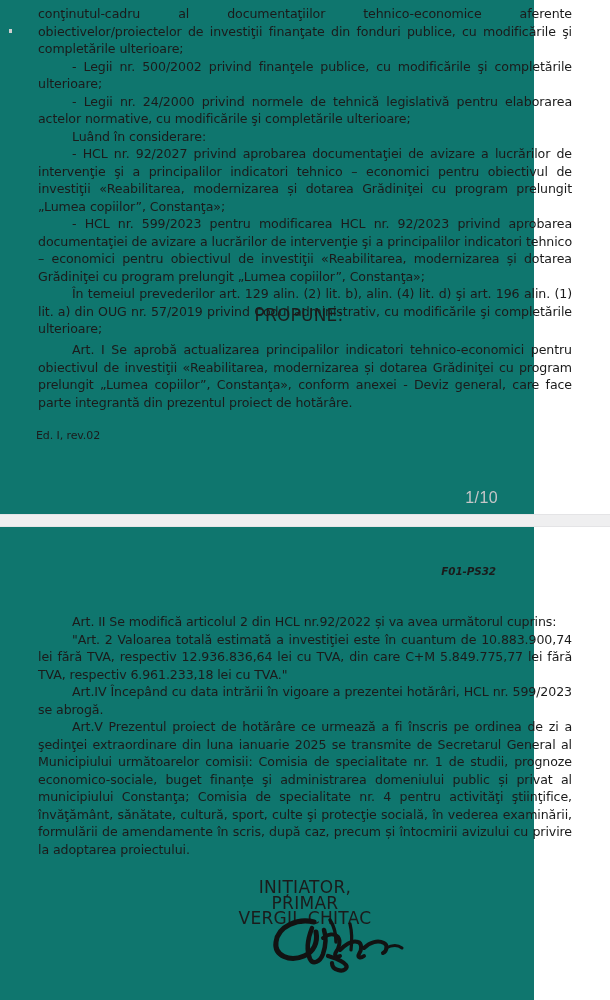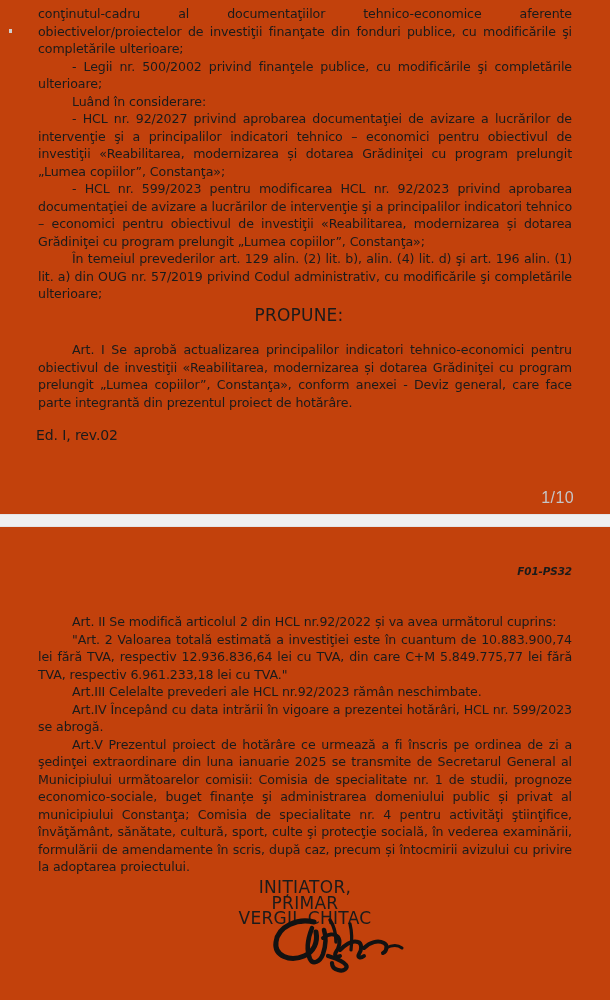--- a/index.html
+++ b/index.html
@@ -13,22 +13,22 @@
     position: relative;
     overflow: hidden;
     font-family: "DejaVu Sans", "Liberation Sans", sans-serif;
     color: #1b1b1b;
     -webkit-font-smoothing: antialiased;
   }
 
   .page {
     position: absolute;
     left: 0;
-    width: 610px;
-    background: #c2410c;
+    width: 534px;
+    background: #0f766e;
   }
   #page-1 { top: 0; height: 514px; }
   #page-2 { top: 527px; height: 473px; }
 
   .page-gap {
     position: absolute;
     left: 0;
     top: 514px;
     width: 610px;
     height: 13px;
@@ -63,21 +63,21 @@
     width: 490px;
     text-align: center;
     font-size: 17px;
     line-height: 17.5px;
     letter-spacing: 0.2px;
   }
 
   .edition {
     position: absolute;
     left: 36px;
-    font-size: 14px;
+    font-size: 11px;
     line-height: 13px;
     letter-spacing: -0.1px;
     color: #1b1b1b;
   }
 
   .page-number {
     position: absolute;
     right: 36px;
     font-size: 16px;
     line-height: 18px;
@@ -124,20 +124,21 @@
 </head>
 <body>
 
 <div class="page" id="page-1">
 
   <span class="speck" style="left:9px; top:29px; width:3px; height:4px;"></span>
 
   <div class="body-col" style="top:5px;">
     <p>conţinutul-cadru al documentaţiilor tehnico-economice aferente obiectivelor/proiectelor de investiţii finanţate din fonduri publice, cu modificările şi completările ulterioare;</p>
     <p class="ind">- Legii nr. 500/2002 privind finanţele publice, cu modificările şi completările ulterioare;</p>
+    <p class="ind">- Legii nr. 24/2000 privind normele de tehnică legislativă pentru elaborarea actelor normative, cu modificările şi completările ulterioare;</p>
     <p class="ind">Luând în considerare:</p>
     <p class="ind">- HCL nr. 92/2027 privind aprobarea documentaţiei de avizare a lucrărilor de intervenţie şi a principalilor indicatori tehnico – economici pentru obiectivul de investiţii «Reabilitarea, modernizarea și dotarea Grădiniţei cu program prelungit „Lumea copiilor”, Constanţa»;</p>
     <p class="ind">- HCL nr. 599/2023 pentru modificarea HCL nr. 92/2023 privind aprobarea documentaţiei de avizare a lucrărilor de intervenţie şi a principalilor indicatori tehnico – economici pentru obiectivul de investiţii «Reabilitarea, modernizarea și dotarea Grădiniţei cu program prelungit „Lumea copiilor”, Constanţa»;</p>
     <p class="ind">În temeiul prevederilor art. 129 alin. (2) lit. b), alin. (4) lit. d) şi art. 196 alin. (1) lit. a) din OUG nr. 57/2019 privind Codul administrativ, cu modificările şi completările ulterioare;</p>
   </div>
 
   <div class="heading-propune" style="top:307px;">PROPUNE:</div>
 
   <div class="body-col" style="top:341px;">
     <p class="ind">Art. I  Se aprobă actualizarea principalilor indicatori tehnico-economici pentru obiectivul de investiţii «Reabilitarea, modernizarea și dotarea Grădiniţei cu program prelungit „Lumea copiilor”, Constanţa», conform anexei - Deviz general, care face parte integrantă din prezentul proiect de hotărâre.</p>
@@ -150,21 +151,20 @@
 
 <div class="page-gap"></div>
 
 <div class="page" id="page-2">
 
   <div class="form-code" style="top:38px;">F01-PS32</div>
 
   <div class="body-col" style="top:86px;">
     <p class="ind">Art. II Se modifică articolul 2 din HCL nr.92/2022 și va avea următorul cuprins:</p>
     <p class="ind">"Art. 2 Valoarea totală estimată a investiţiei este în cuantum de 10.883.900,74 lei fără TVA, respectiv 12.936.836,64 lei cu TVA, din care C+M 5.849.775,77 lei fără TVA, respectiv 6.961.233,18 lei cu TVA."</p>
-    <p class="ind">Art.III Celelalte prevederi ale HCL nr.92/2023 rămân neschimbate.</p>
     <p class="ind">Art.IV Începând cu data intrării în vigoare a prezentei hotărâri, HCL nr. 599/2023 se abrogă.</p>
     <p class="ind">Art.V  Prezentul proiect de hotărâre ce urmează a fi înscris pe ordinea de zi a şedinţei extraordinare din luna ianuarie 2025 se transmite de Secretarul General al Municipiului următoarelor comisii: Comisia de specialitate nr. 1 de studii, prognoze economico-sociale, buget finanțe şi administrarea domeniului public și privat al municipiului Constanţa; Comisia de specialitate nr. 4 pentru activităţi ştiinţifice, învăţământ, sănătate, cultură, sport, culte şi protecţie socială, în vederea examinării, formulării de amendamente în scris, după caz, precum și întocmirii avizului cu privire la adoptarea proiectului.</p>
   </div>
 
   <div class="signature-block" style="top:353px;">
     <span class="line">INIȚIATOR,</span>
     <span class="line">PRIMAR</span>
     <span class="line">VERGIL CHITAC</span>
   </div>
 </div>

